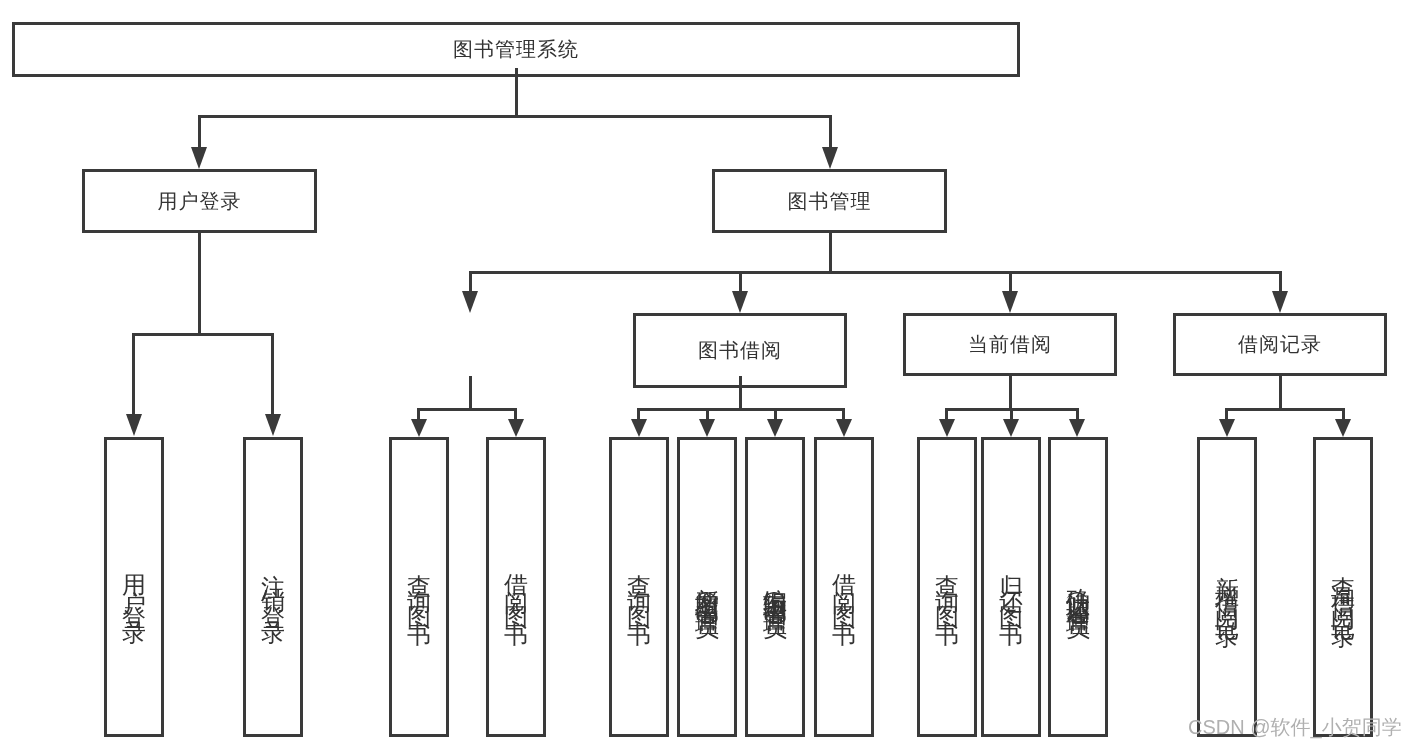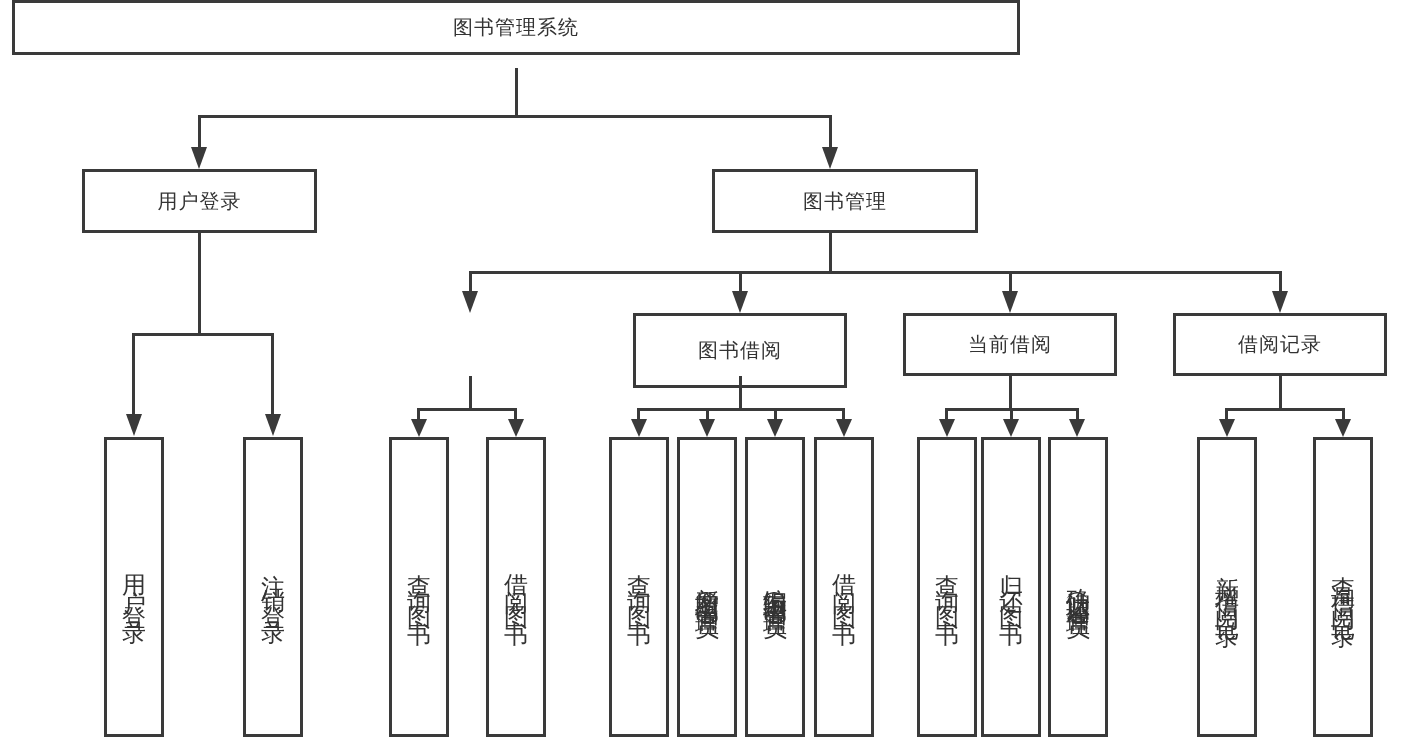--- a/index.html
+++ b/index.html
@@ -49,28 +49,28 @@
     font-size:20px;
     color:#b0b0b0;
     white-space:nowrap;
   }
 </style>
 </head>
 <body>
 
 <div id="stage">
 
-  <div class="box" style="left:12px;top:0;width:1008px;height:55px;">
+  <div class="box" style="left:12px;top:22px;width:1008px;height:55px;">
     <span class="h-label">图书管理系统</span>
   </div>
 
   <div class="box" style="left:82px;top:169px;width:235px;height:64px;">
     <span class="h-label">用户登录</span>
   </div>
-  <div class="box" style="left:712px;top:169px;width:266px;height:64px;">
+  <div class="box" style="left:712px;top:169px;width:235px;height:64px;">
     <span class="h-label">图书管理</span>
   </div>
 
   <div class="box" style="left:633px;top:313px;width:214px;height:75px;">
     <span class="h-label">图书借阅</span>
   </div>
   <div class="box" style="left:903px;top:313px;width:214px;height:63px;">
     <span class="h-label">当前借阅</span>
   </div>
   <div class="box" style="left:1173px;top:313px;width:214px;height:63px;">
@@ -187,14 +187,15 @@
 
   <div>
     <div class="vline" style="left:1278.5px;top:376px;height:34px;"></div>
     <div class="hline" style="left:1225px;top:408px;width:118px;"></div>
     <div class="vline" style="left:1225px;top:408px;height:12px;"></div>
     <div class="arrow small" style="left:1219px;top:419px;"></div>
     <div class="vline" style="left:1341.5px;top:408px;height:12px;"></div>
     <div class="arrow small" style="left:1335px;top:419px;"></div>
   </div>
 
+  <div class="watermark" style="left:1188px;top:714px;">CSDN @软件_小贺同学</div>
 
 </div>
 
 </body></html>

